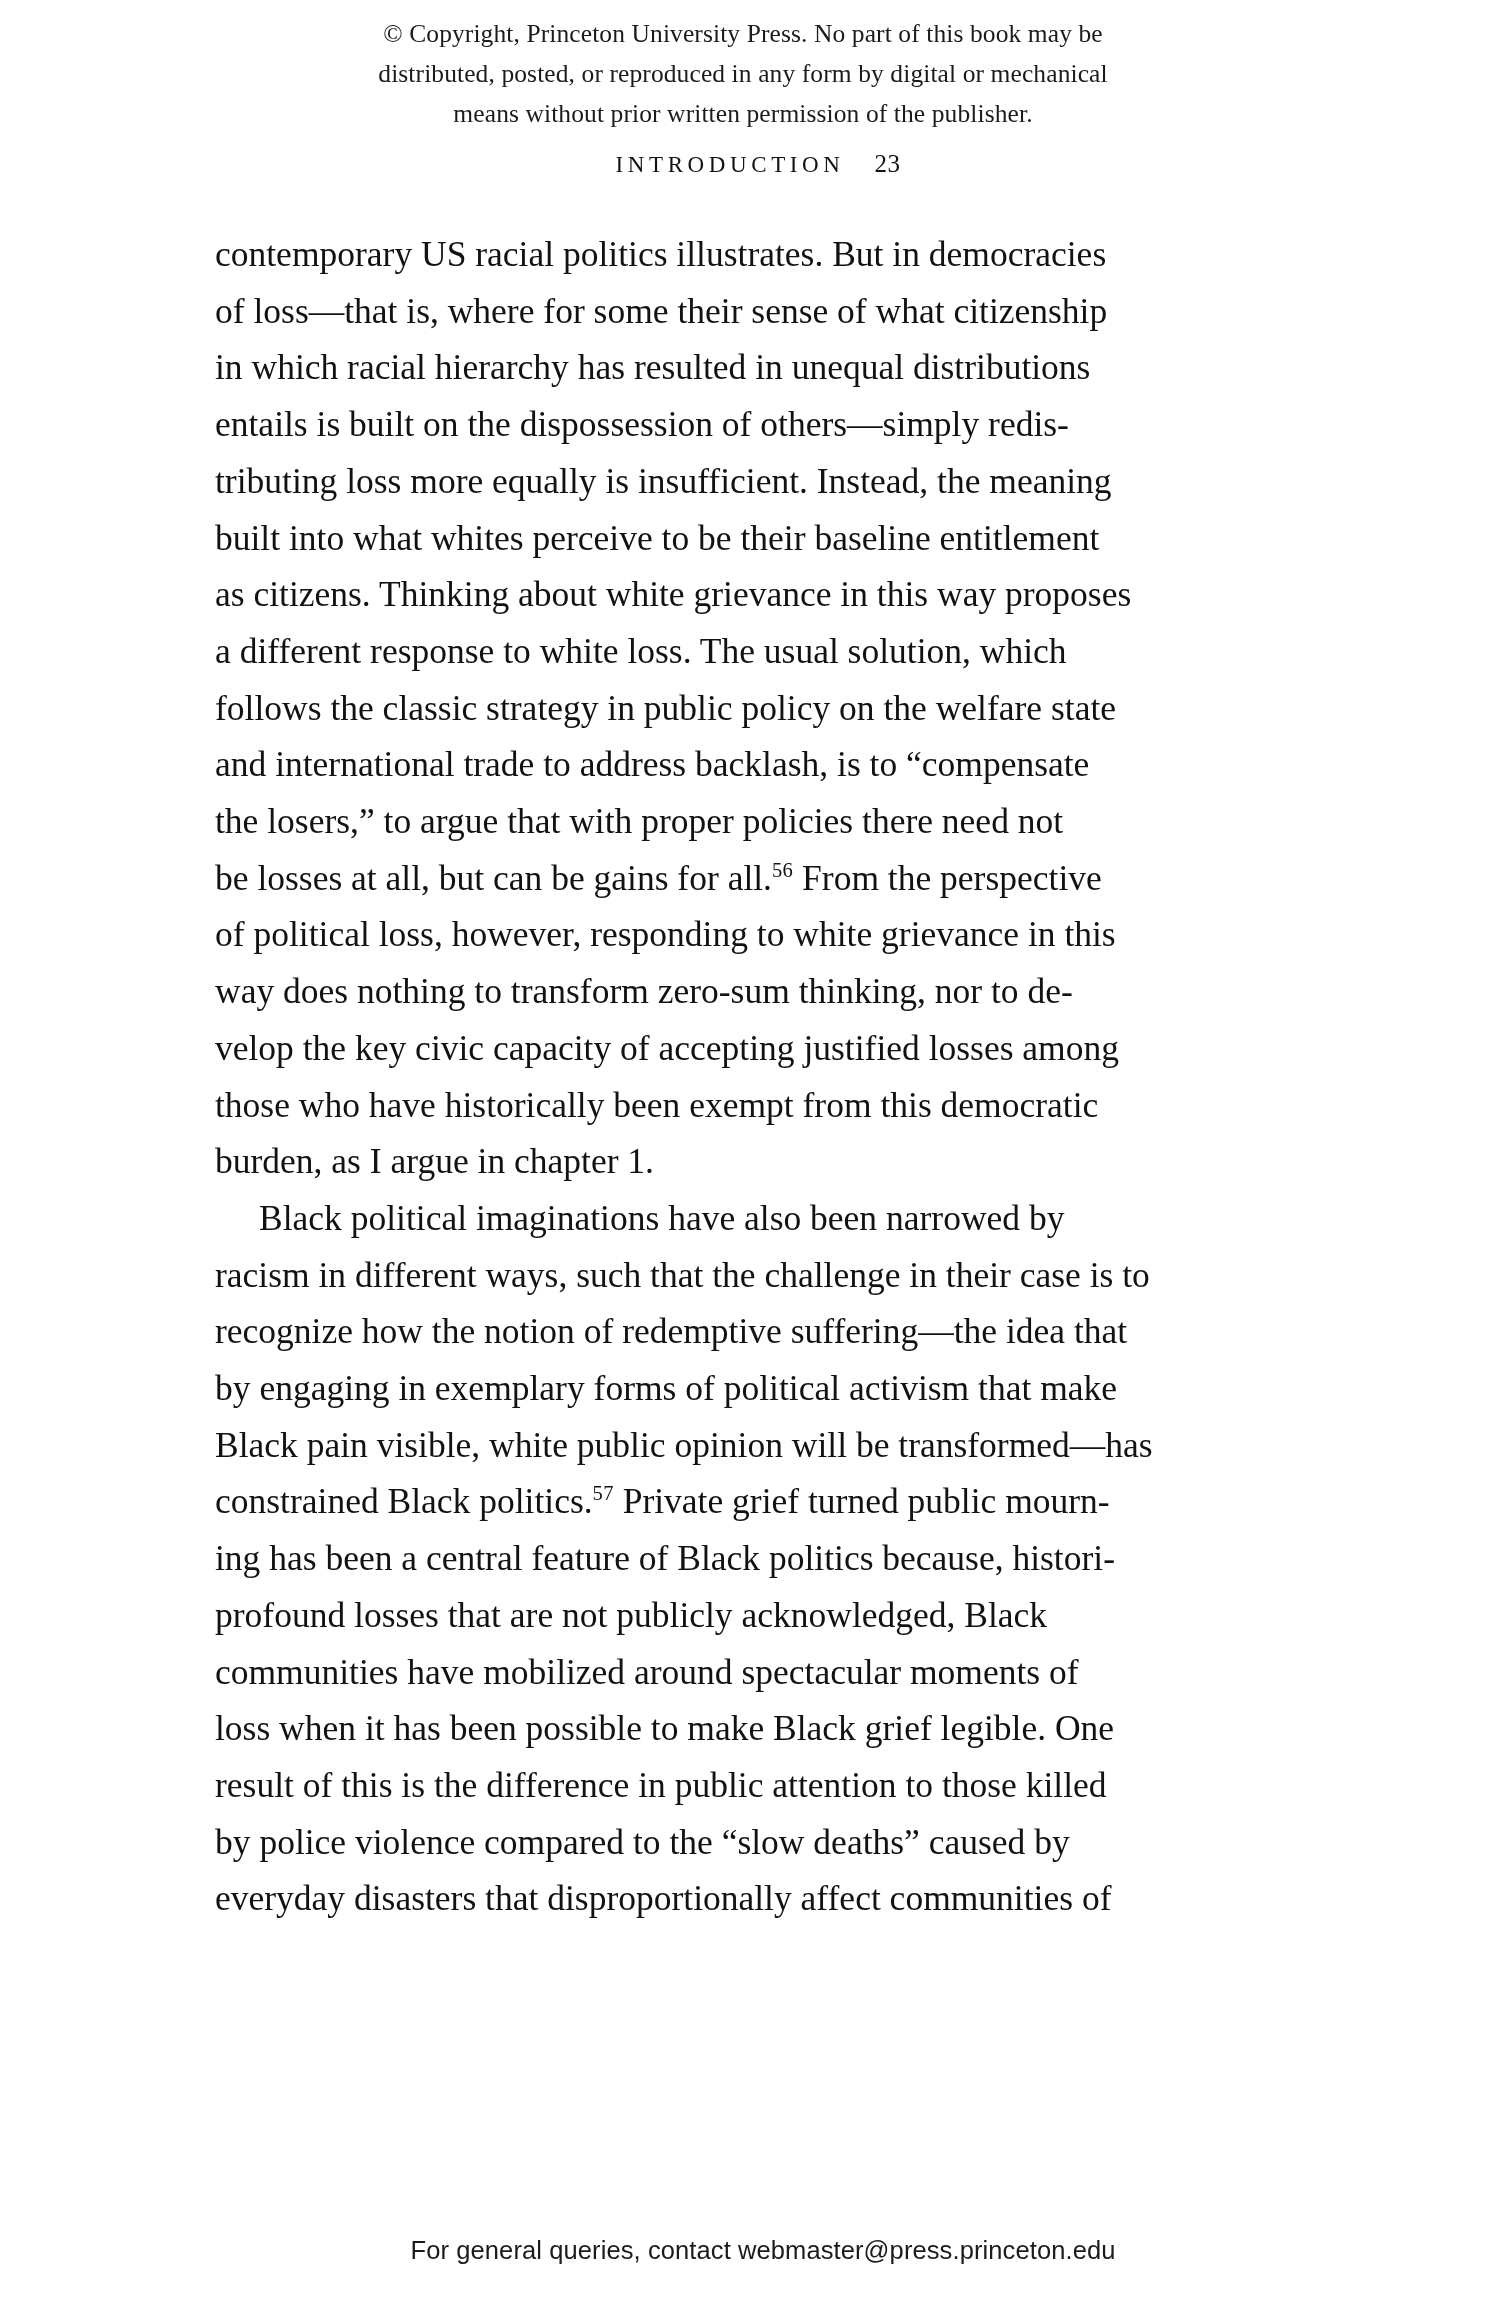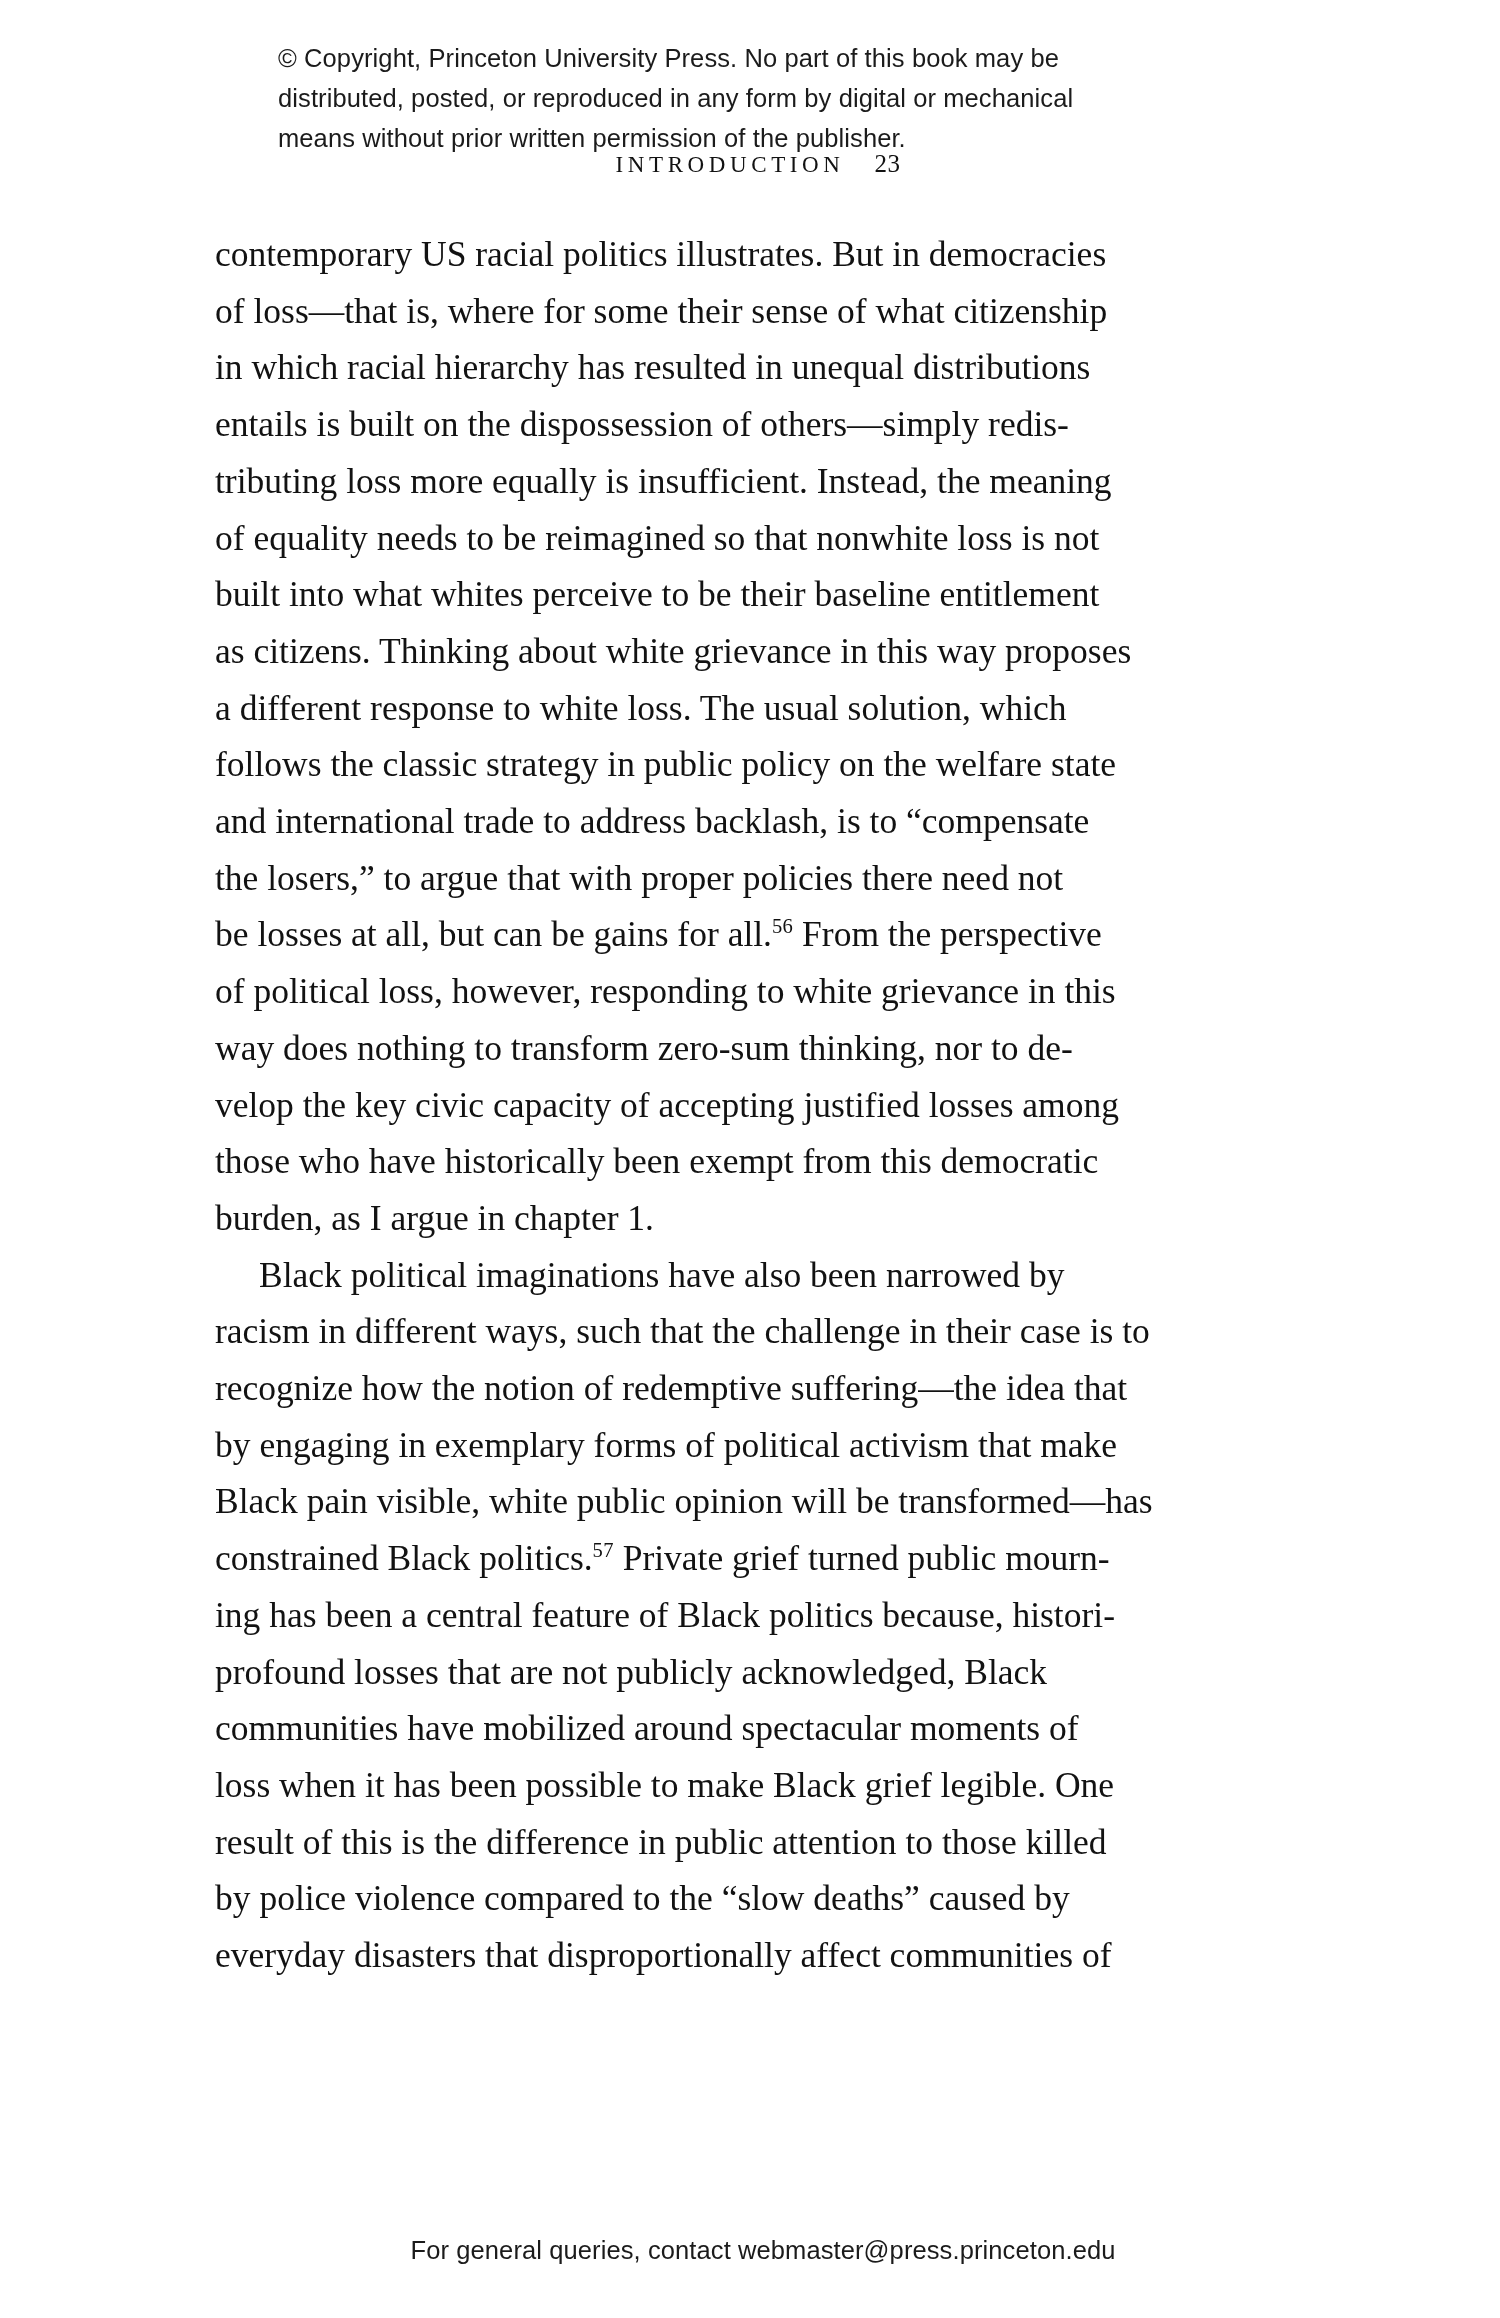--- a/index.html
+++ b/index.html
@@ -17,27 +17,26 @@
     overflow: hidden;
     box-sizing: border-box;
   }
 
   
   .copyright-notice {
     position: absolute;
     left: 278px;
     top: 14px;
     width: 930px;
-    font-family: Liberation Sans, sans-serif;
+    font-family: Liberation Serif, serif;
     font-size: 25.5px;
     line-height: 40px;
     color: #1b1b1b;
     letter-spacing: 0.1px;
-    text-align: left;
-    margin-top: 24px;
+    text-align: center;
   }
   .copyright-notice .cline { display: block; white-space: nowrap; }
 
   
   .running-head {
     position: absolute;
     left: 8px;
     top: 150px;
     width: 1500px;
     text-align: center;
@@ -112,21 +111,20 @@
   </div>
 
   <div class="textblock">
 
     <p class="para">
       <span class="ln">contemporary US racial politics illustrates. But in democracies</span>
       <span class="ln">of loss—that is, where for some their sense of what citizenship</span>
       <span class="ln">in which racial hierarchy has resulted in unequal distributions</span>
       <span class="ln">entails is built on the dispossession of others—simply redis-</span>
       <span class="ln">tributing loss more equally is insufficient. Instead, the meaning</span>
-      <span class="ln">of equality needs to be reimagined so that nonwhite loss is not</span>
       <span class="ln">built into what whites perceive to be their baseline entitlement</span>
       <span class="ln">as citizens. Thinking about white grievance in this way proposes</span>
       <span class="ln">a different response to white loss. The usual solution, which</span>
       <span class="ln">follows the classic strategy in public policy on the welfare state</span>
       <span class="ln">and international trade to address backlash, is to “compensate</span>
       <span class="ln">the losers,” to argue that with proper policies there need not</span>
       <span class="ln"><span>be losses at all, but can be gains for all.</span><sup class="fn">56</sup><span> From the perspective</span></span>
       <span class="ln">of political loss, however, responding to white grievance in this</span>
       <span class="ln">way does nothing to transform zero-sum thinking, nor to de-</span>
       <span class="ln">velop the key civic capacity of accepting justified losses among</span>

